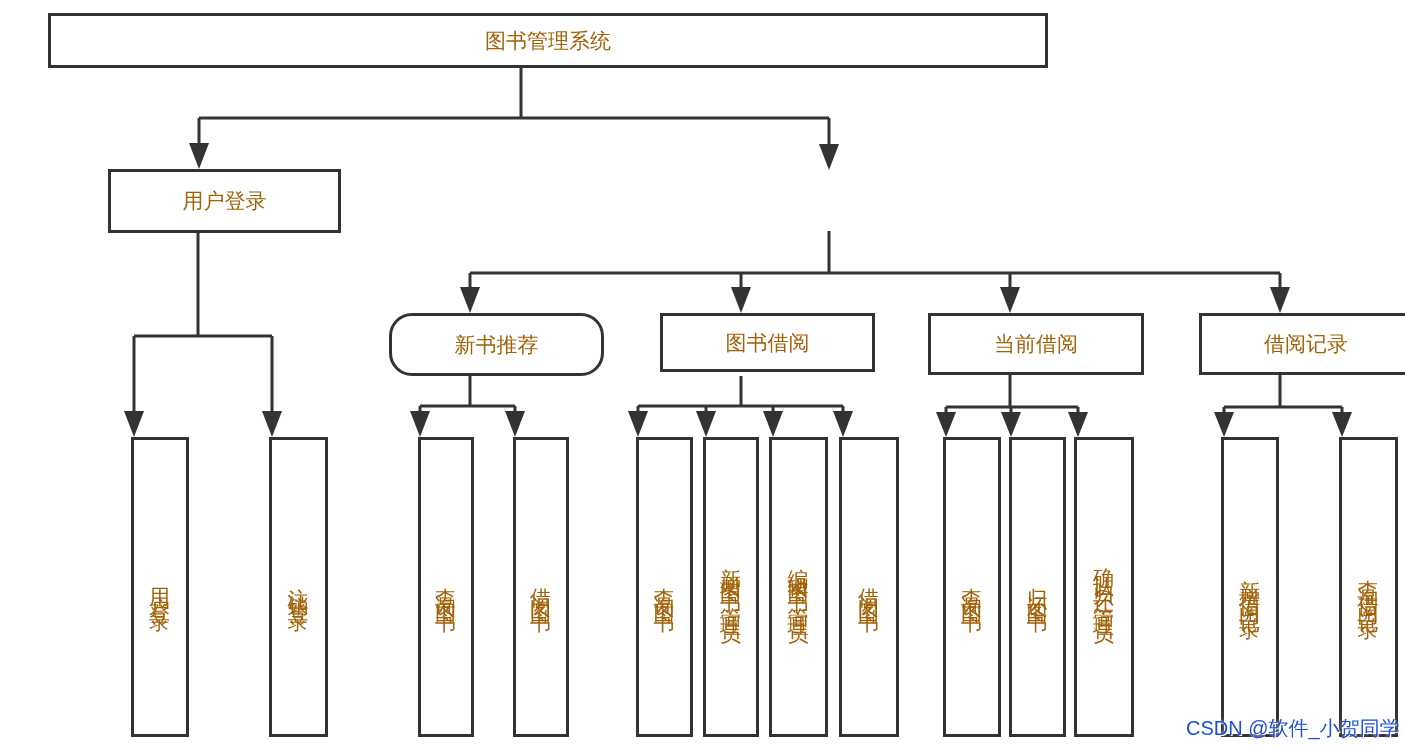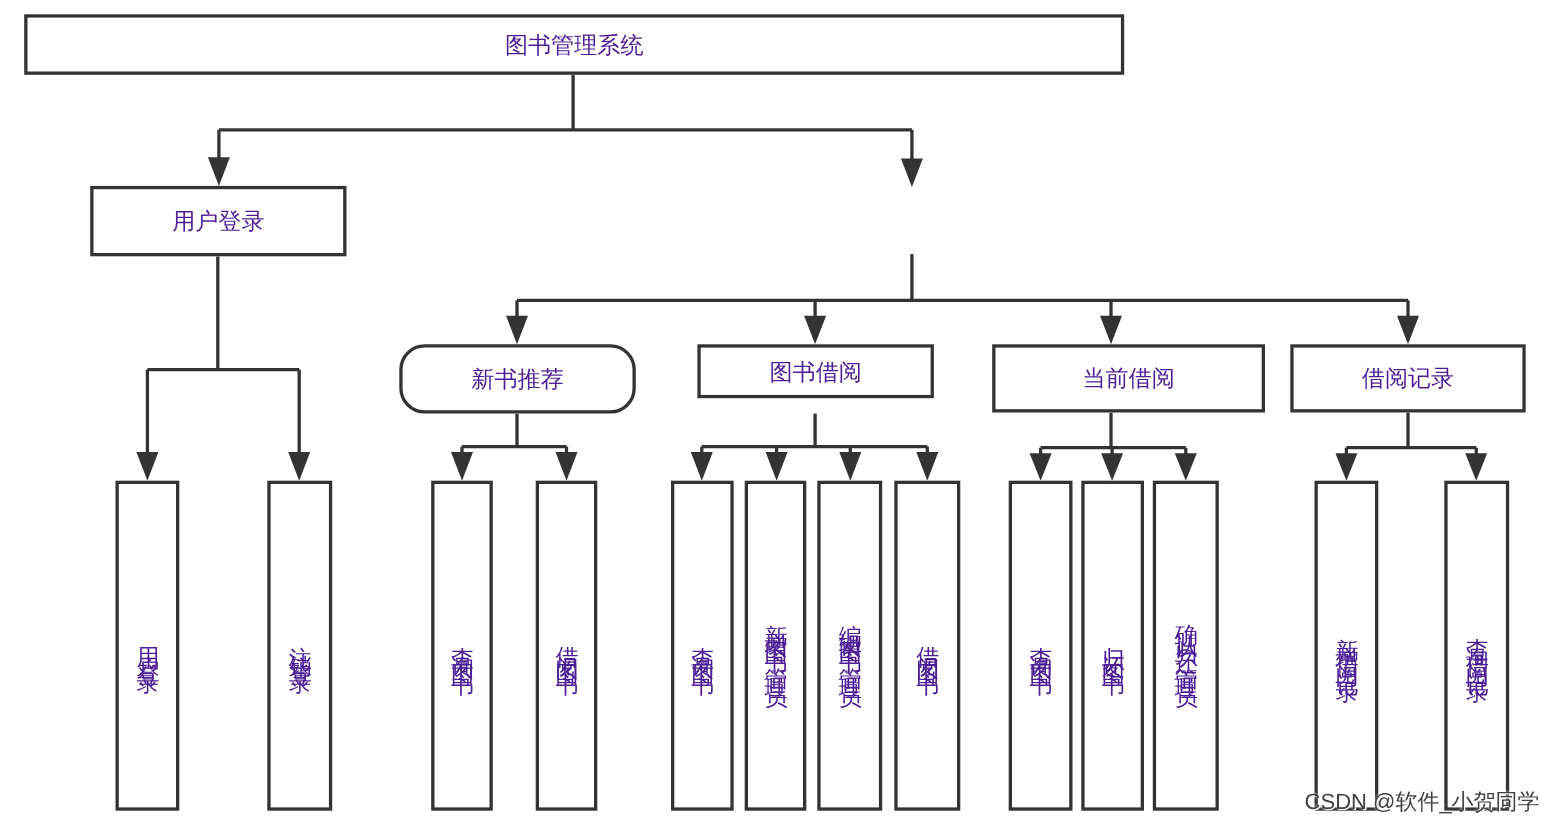--- a/index.html
+++ b/index.html
@@ -21,39 +21,40 @@
     width: 1405px; height: 747px;
   }
   .node {
     position: absolute;
     box-sizing: border-box;
     border: 3px solid #333333;
     background: #ffffff;
     display: flex;
     align-items: center;
     justify-content: center;
-    color: #4c1d95;
+    color: #a16207;
     font-size: 21px;
+    margin-left: 26px;
   }
   .node .h-label {
     white-space: nowrap;
   }
   .leaf .v-label {
     writing-mode: vertical-rl;
     text-orientation: mixed;
     letter-spacing: 8px;
     line-height: 1;
     white-space: nowrap;
   }
   .watermark {
     position: absolute;
     left: 1186px;
     top: 715px;
     font-size: 20px;
-    color: #404040;
+    color: #1d4ed8;
     text-shadow: 1px 1px 0 #ffffff, 0 0 3px #ffffff;
     white-space: nowrap;
     pointer-events: none;
   }
   svg line, svg polyline {
     stroke: #333333;
     stroke-width: 3;
     fill: none;
   }
   svg polygon {
@@ -146,24 +147,24 @@
     <span class="h-label">图书管理系统</span>
   </div>
 
   <div class="node" style="left:82px; top:169px; width:233px; height:64px;">
     <span class="h-label">用户登录</span>
   </div>
 
   <div class="node" style="left:363px; top:313px; width:215px; height:63px;border-radius:23px;">
     <span class="h-label">新书推荐</span>
   </div>
-  <div class="node" style="left:634px; top:313px; width:215px; height:49px;">
+  <div class="node" style="left:634px; top:313px; width:215px; height:59px;">
     <span class="h-label">图书借阅</span>
   </div>
-  <div class="node" style="left:902px; top:313px; width:248px; height:62px;">
+  <div class="node" style="left:902px; top:313px; width:216px; height:62px;">
     <span class="h-label">当前借阅</span>
   </div>
   <div class="node" style="left:1173px; top:313px; width:214px; height:62px;">
     <span class="h-label">借阅记录</span>
   </div>
 
   <div class="node leaf" style="left:105px; top:437px; width:58px; height:300px;">
     <span class="v-label">用户登录</span>
   </div>
   <div class="node leaf" style="left:243px; top:437px; width:59px; height:300px;">

